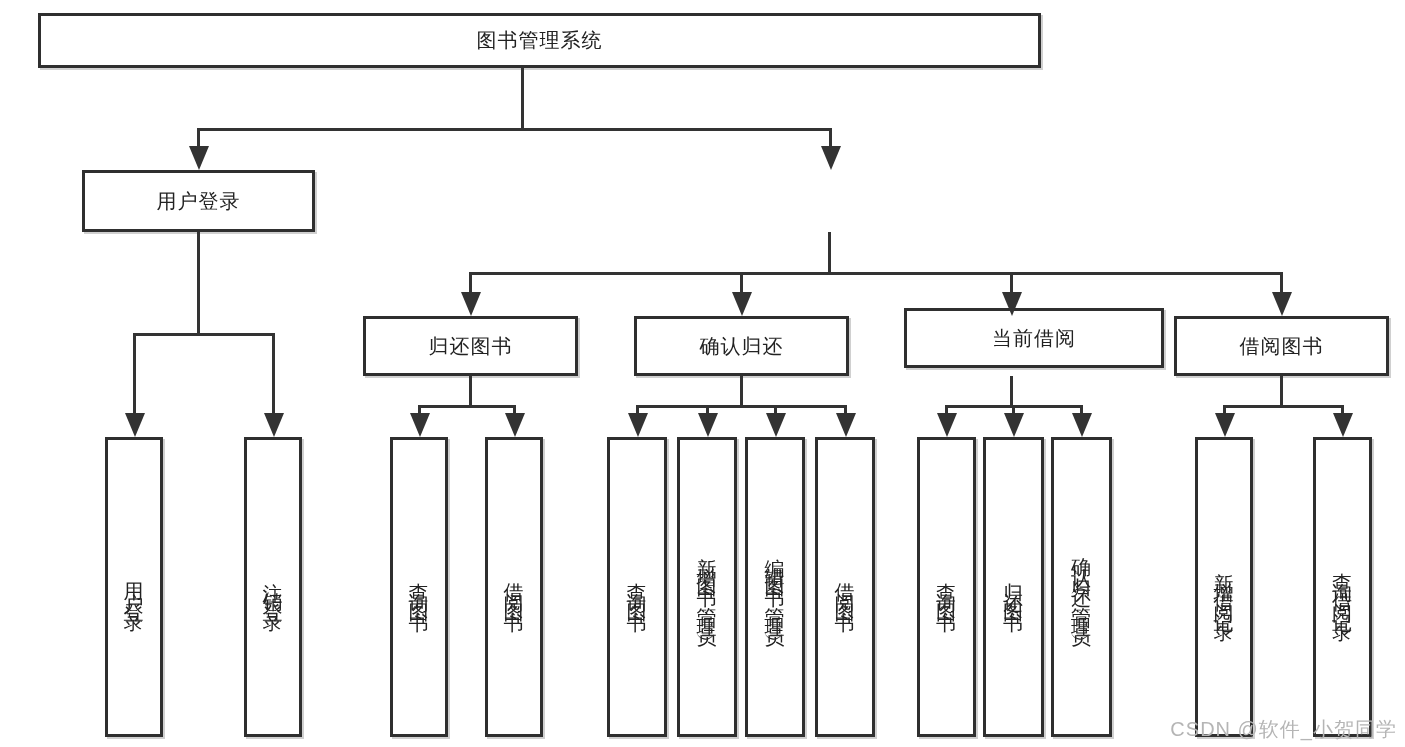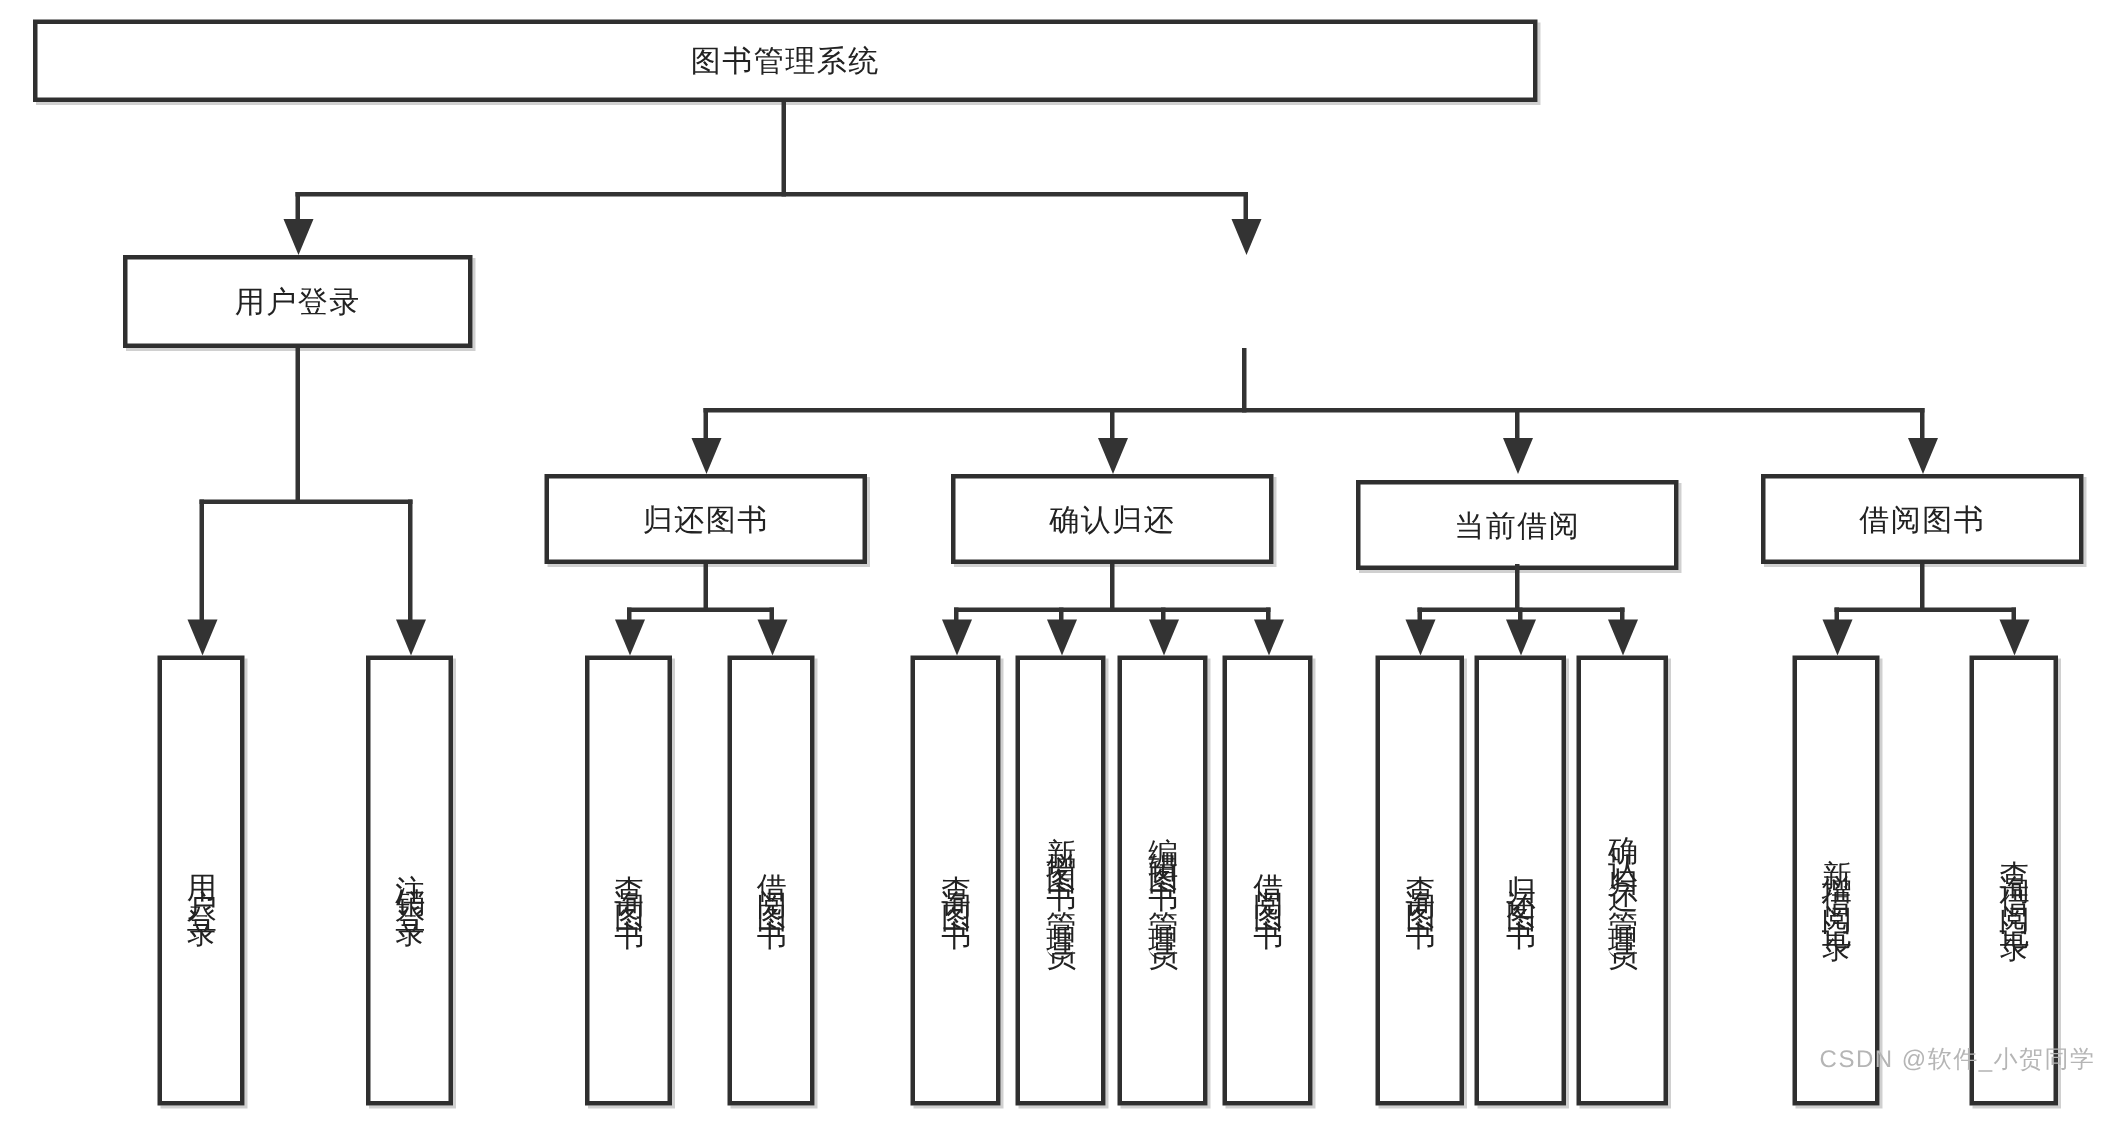--- a/index.html
+++ b/index.html
@@ -46,48 +46,48 @@
   .hline { height: 3px; }
   .arrow {
     position: absolute;
     width: 0; height: 0;
     border-left: 10px solid transparent;
     border-right: 10px solid transparent;
     border-top: 24px solid var(--line);
   }
   .watermark {
     position: absolute;
-    top: 696px;
+    top: 716px;
     right: 8px;
-    font-size: 16px;
+    font-size: 20px;
     color: var(--watermark);
     letter-spacing: 1px;
     white-space: nowrap;
   }
 </style>
 </head>
 <body>
 
 <div class="canvas">
 
-  <div class="box h" style="left:22px; top:13px; width:1003px; height:55px">
+  <div class="box h" style="left:38px; top:13px; width:1003px; height:55px">
     <span>图书管理系统</span>
   </div>
 
   <div class="box h" style="left:82px; top:170px; width:233px; height:62px">
     <span>用户登录</span>
   </div>
 
   <div class="box h" style="left:363px; top:316px; width:215px; height:60px">
     <span>归还图书</span>
   </div>
   <div class="box h" style="left:634px; top:316px; width:215px; height:60px">
     <span>确认归还</span>
   </div>
-  <div class="box h" style="left:904px; top:320px; width:215px; height:60px">
+  <div class="box h" style="left:904px; top:308px; width:260px; height:60px">
     <span>当前借阅</span>
   </div>
   <div class="box h" style="left:1174px; top:316px; width:215px; height:60px">
     <span>借阅图书</span>
   </div>
 
   <div class="box v" style="left:105px; top:437px; width:58px; height:300px">
     <span class="vt">用户登录</span>
   </div>
   <div class="box v" style="left:244px; top:437px; width:58px; height:300px">

